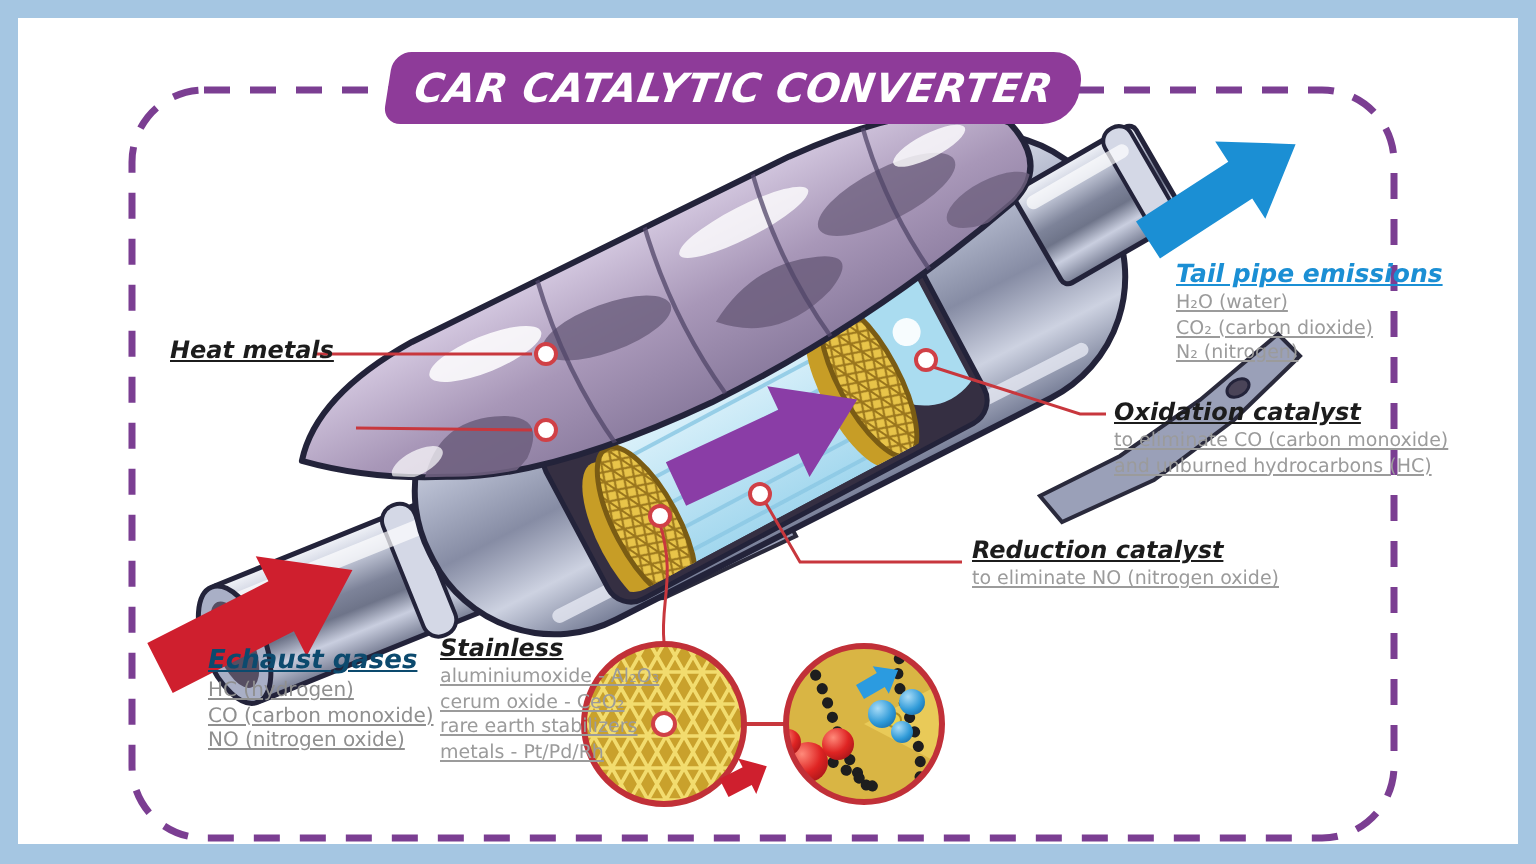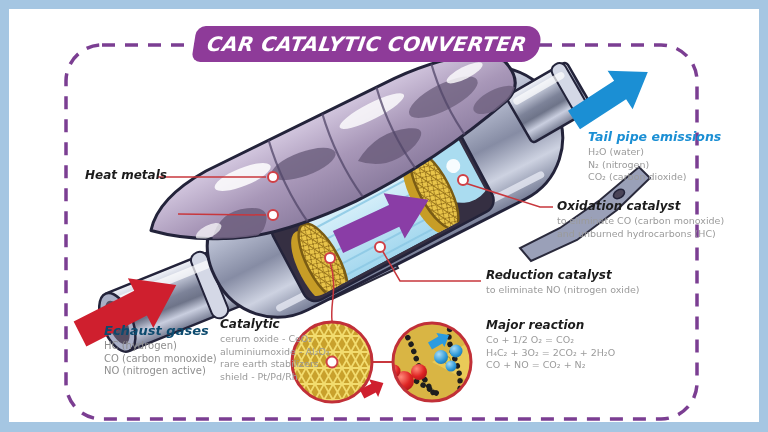--- a/index.html
+++ b/index.html
@@ -15,22 +15,22 @@
     background:#8e3b99; border-radius:9px 16px 16px 9px;
     transform:skewX(-9deg);
     display:flex; align-items:center; justify-content:center;
     z-index:5;
   }
   .banner span {
     color:#ffffff; font-weight:bold; font-style:italic; font-size:20px;
     letter-spacing:.4px; white-space:nowrap;
   }
   .lbl { position:absolute; z-index:4; }
-  .lbl h4 { margin:0; font-size:12px; line-height:14px; font-weight:bold; font-style:italic; color:#1c1c1c; white-space:nowrap; }
-  .lbl .sub { margin-top:2px; font-size:9.5px; line-height:12.5px; color:#9b9b9b; white-space:nowrap; }
+  .lbl h4 { margin:0; font-size:12px; line-height:14px; font-weight:bold; font-style:italic; color:#1c1c1c; white-space:nowrap;text-decoration:underline; }
+  .lbl .sub { margin-top:2px; font-size:9.5px; line-height:12.5px; color:#9b9b9b; white-space:nowrap;text-decoration:underline; }
   .lbl.red h4 { color:#0c4a6e; font-size:13px; }
   .lbl.blue h4 { color:#1b8fd4; font-size:12.5px; }
 </style>
 </head>
 <body>
 
 <div class="stage">
   <div class="paper"></div>
 
   <svg class="art" width="768" height="432" viewBox="0 0 768 432">
@@ -227,45 +227,37 @@
     <h4>Reduction catalyst</h4>
     <div class="sub">
       <div>to eliminate NO (nitrogen oxide)</div>
     </div>
   </div>
 
   <div class="lbl blue" style="left:588px; top:130px;">
     <h4>Tail pipe emissions</h4>
     <div class="sub">
       <div>H₂O (water)</div>
+      <div>CO₂ (carbon dioxide)</div>
       <div>N₂ (nitrogen)</div>
-      <div>CO₂ (carbon dioxide)</div>
     </div>
   </div>
 
   <div class="lbl red" style="left:104px; top:324px;">
     <h4>Echaust gases</h4>
     <div class="sub" style="color:#8f8f8f; font-size:10px;">
       <div>HC (hydrogen)</div>
       <div>CO (carbon monoxide)</div>
-      <div>NO (nitrogen active)</div>
+      <div>NO (nitrogen oxide)</div>
     </div>
   </div>
 
   <div class="lbl" style="left:220px; top:317px;">
-    <h4>Catalytic</h4>
-    <div class="sub">
+    <h4>Stainless</h4>
+    <div class="sub">
+      <div>aluminiumoxide - Al₂O₃</div>
       <div>cerum oxide - CeO₂</div>
-      <div>aluminiumoxide - Al₂O₃</div>
       <div>rare earth stabilizers</div>
-      <div>shield - Pt/Pd/Rh</div>
-    </div>
-  </div>
-
-  <div class="lbl" style="left:486px; top:318px;">
-    <h4>Major reaction</h4>
-    <div class="sub">
-      <div>Co + 1/2 O₂ = CO₂</div>
-      <div>H₄C₂ + 3O₂ = 2CO₂ + 2H₂O</div>
-      <div>CO + NO = CO₂ + N₂</div>
-    </div>
-  </div>
+      <div>metals - Pt/Pd/Rh</div>
+    </div>
+  </div>
+
 </div>
 
 </body></html>

